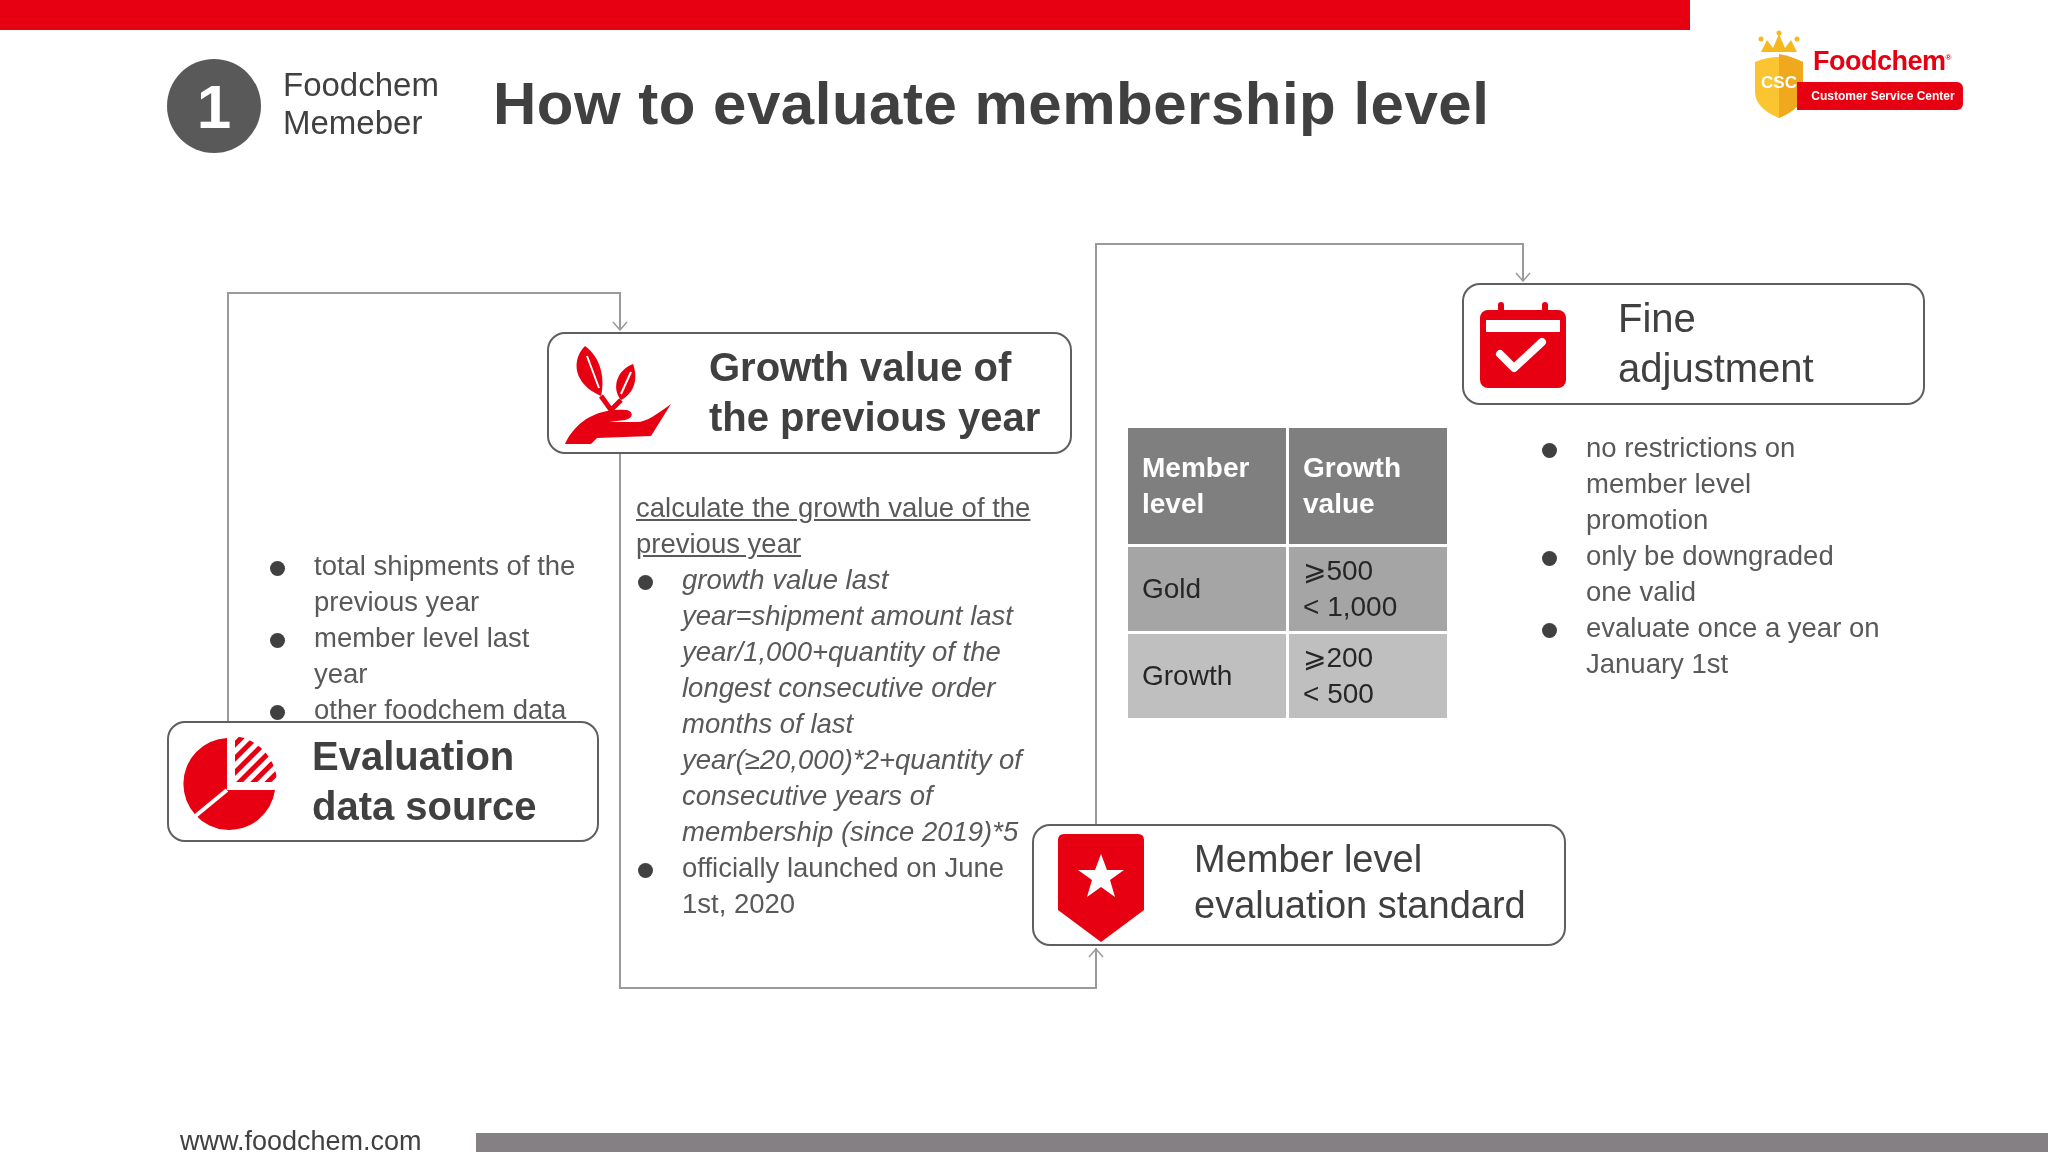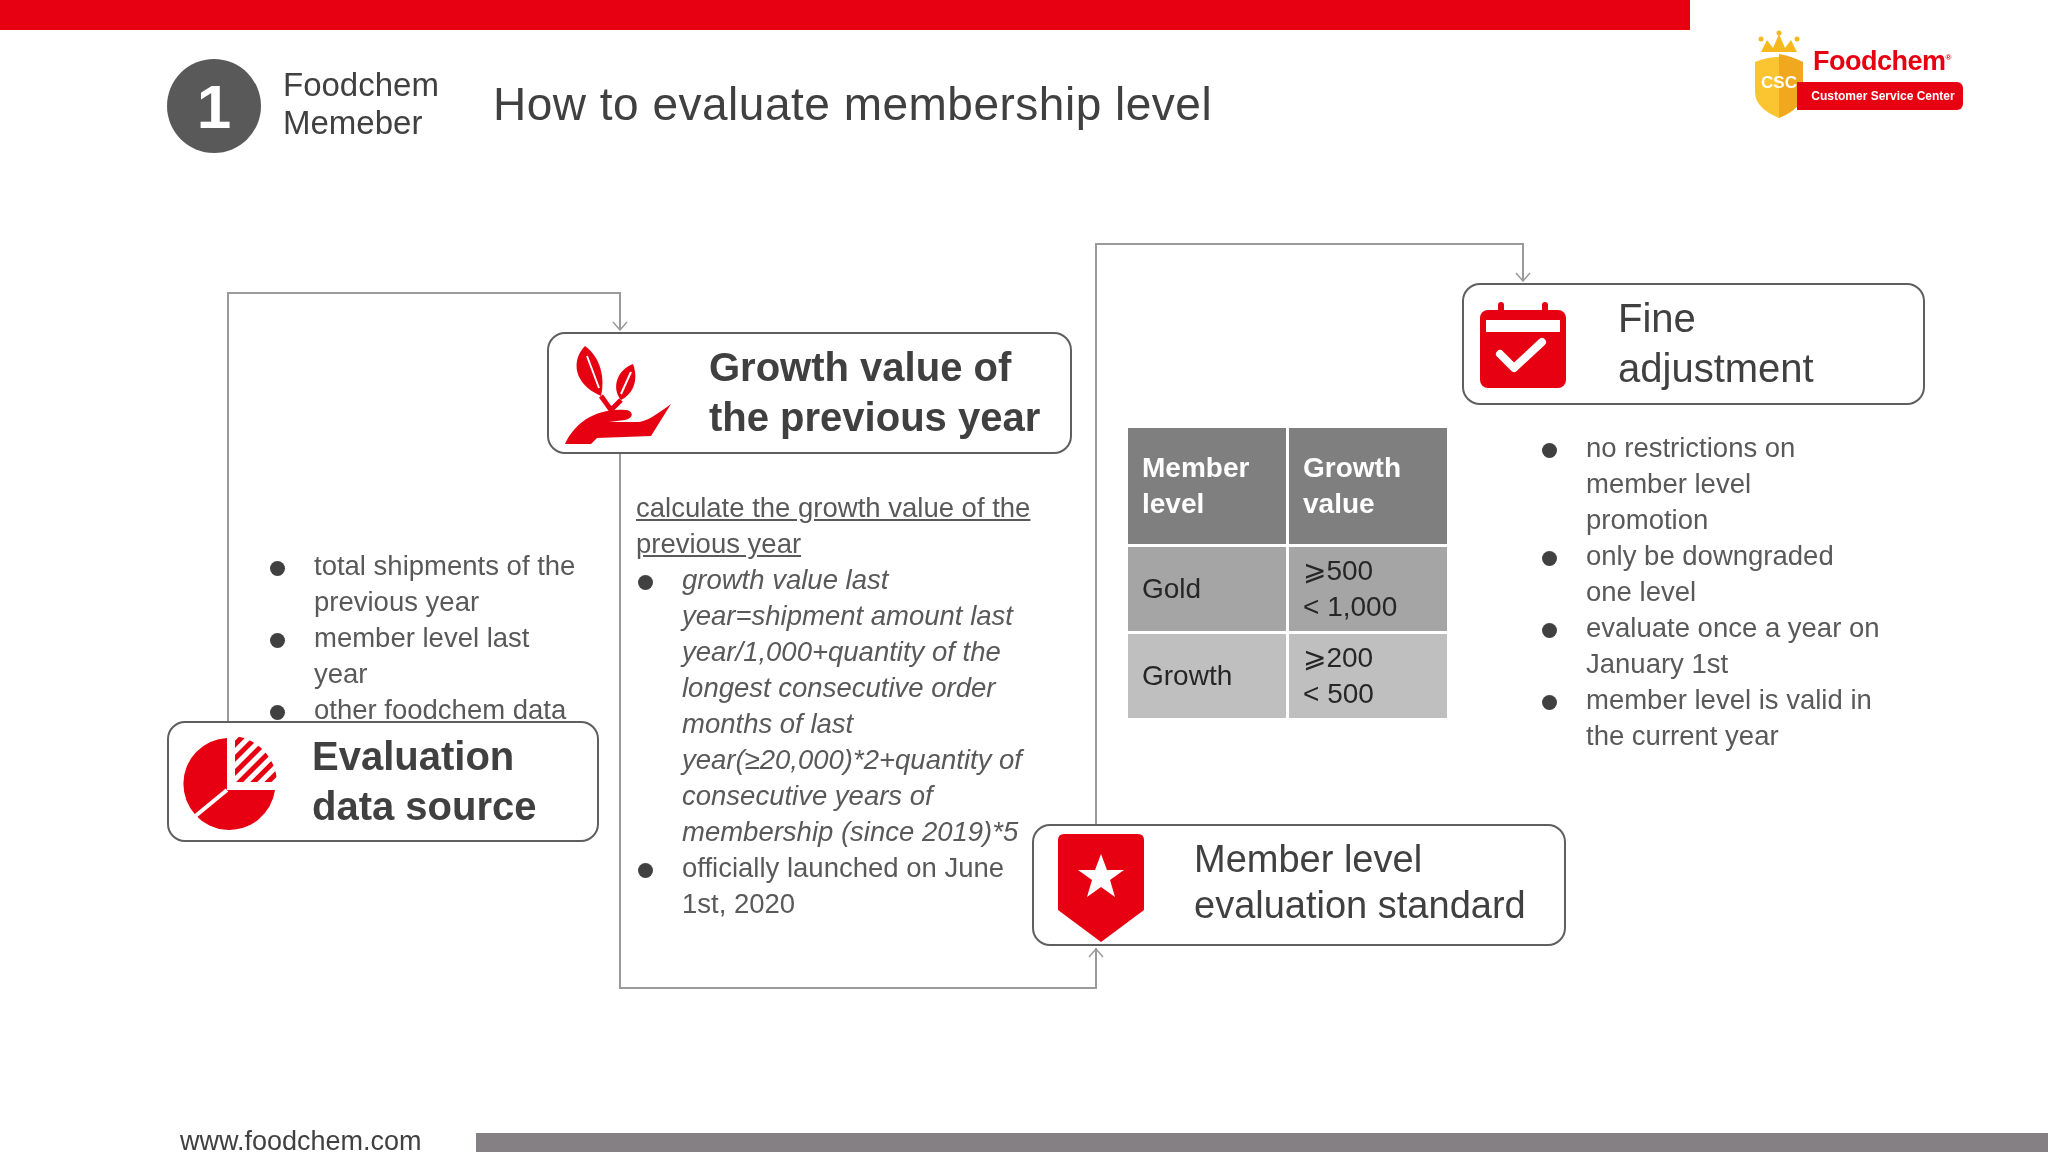--- a/index.html
+++ b/index.html
@@ -3,21 +3,21 @@
 <meta charset="utf-8">
 <style>
   html, body { margin:0; padding:0; }
   body { width:2048px; height:1152px; position:relative; overflow:hidden; background:#ffffff;
          font-family:"Liberation Sans", "DejaVu Sans", sans-serif; color:#404040; }
   .abs { position:absolute; }
   .topbar { left:0; top:0; width:1690px; height:30px; background:#e60012; }
   .step-circle { left:167px; top:59px; width:94px; height:94px; border-radius:50%; background:#595959;
                  color:#fff; font-size:62px; font-weight:bold; display:flex; align-items:center; justify-content:center; }
   .step-label { left:283px; top:66px; font-size:33px; line-height:38px; color:#404040; }
-  .page-title { left:493px; top:66px; font-size:46px; line-height:76px; color:#404040; font-weight:normal; letter-spacing:0.5px; }
+  .page-title { left:493px; top:66px; font-size:60px; line-height:76px; color:#404040; font-weight:bold; letter-spacing:0.5px; }
   .logo { left:1753px; top:30px; width:210px; height:90px; }
   .logo-name { position:absolute; left:60px; top:16px; font-size:27px; font-weight:bold; color:#e60012; letter-spacing:-0.5px; }
   .logo-sub { position:absolute; left:44px; top:52px; width:166px; height:28px; background:#e60012; border-radius:0 6px 6px 0;
               color:#fff; font-size:12px; font-weight:bold; line-height:28px; text-align:center; padding-left:6px; box-sizing:border-box; }
   .line { position:absolute; background:#9a9a9a; }
   .arrow { position:absolute; width:16px; height:10px; }
   .card { position:absolute; border:2.5px solid #5f5f5f; border-radius:18px; background:#fff; box-sizing:border-box; }
   .card-title { position:absolute; font-size:40px; line-height:50px; color:#404040; font-weight:bold; }
   .bullets { position:absolute; list-style:none; margin:0; padding:0; font-size:27.5px; line-height:36px; color:#595959; }
   .bullets li { position:relative; padding-left:46px; }
@@ -168,19 +168,18 @@
     <rect x="6" y="18" width="74" height="12" fill="#fff"></rect>
     <polyline points="20,52 34,66 62,40" fill="none" stroke="#fff" stroke-width="8" stroke-linecap="round" stroke-linejoin="round"></polyline>
   </svg>
   <div class="card-title" style="left:154px;top:8px;font-weight:normal;">
     <div>Fine</div>
     <div>adjustment</div>
   </div>
 </div>
 <ul class="bullets" style="left:1540px;top:430px;width:340px;">
   <li>no restrictions on member level promotion</li>
-  <li>only be downgraded one level</li>
+  <li>only be downgraded one valid</li>
   <li>evaluate once a year on January 1st</li>
-  <li>member level is valid in the current year</li>
 </ul>
 
 <div class="abs footer-url">www.foodchem.com</div>
 <div class="abs footer-bar"></div>
 
 </body></html>

